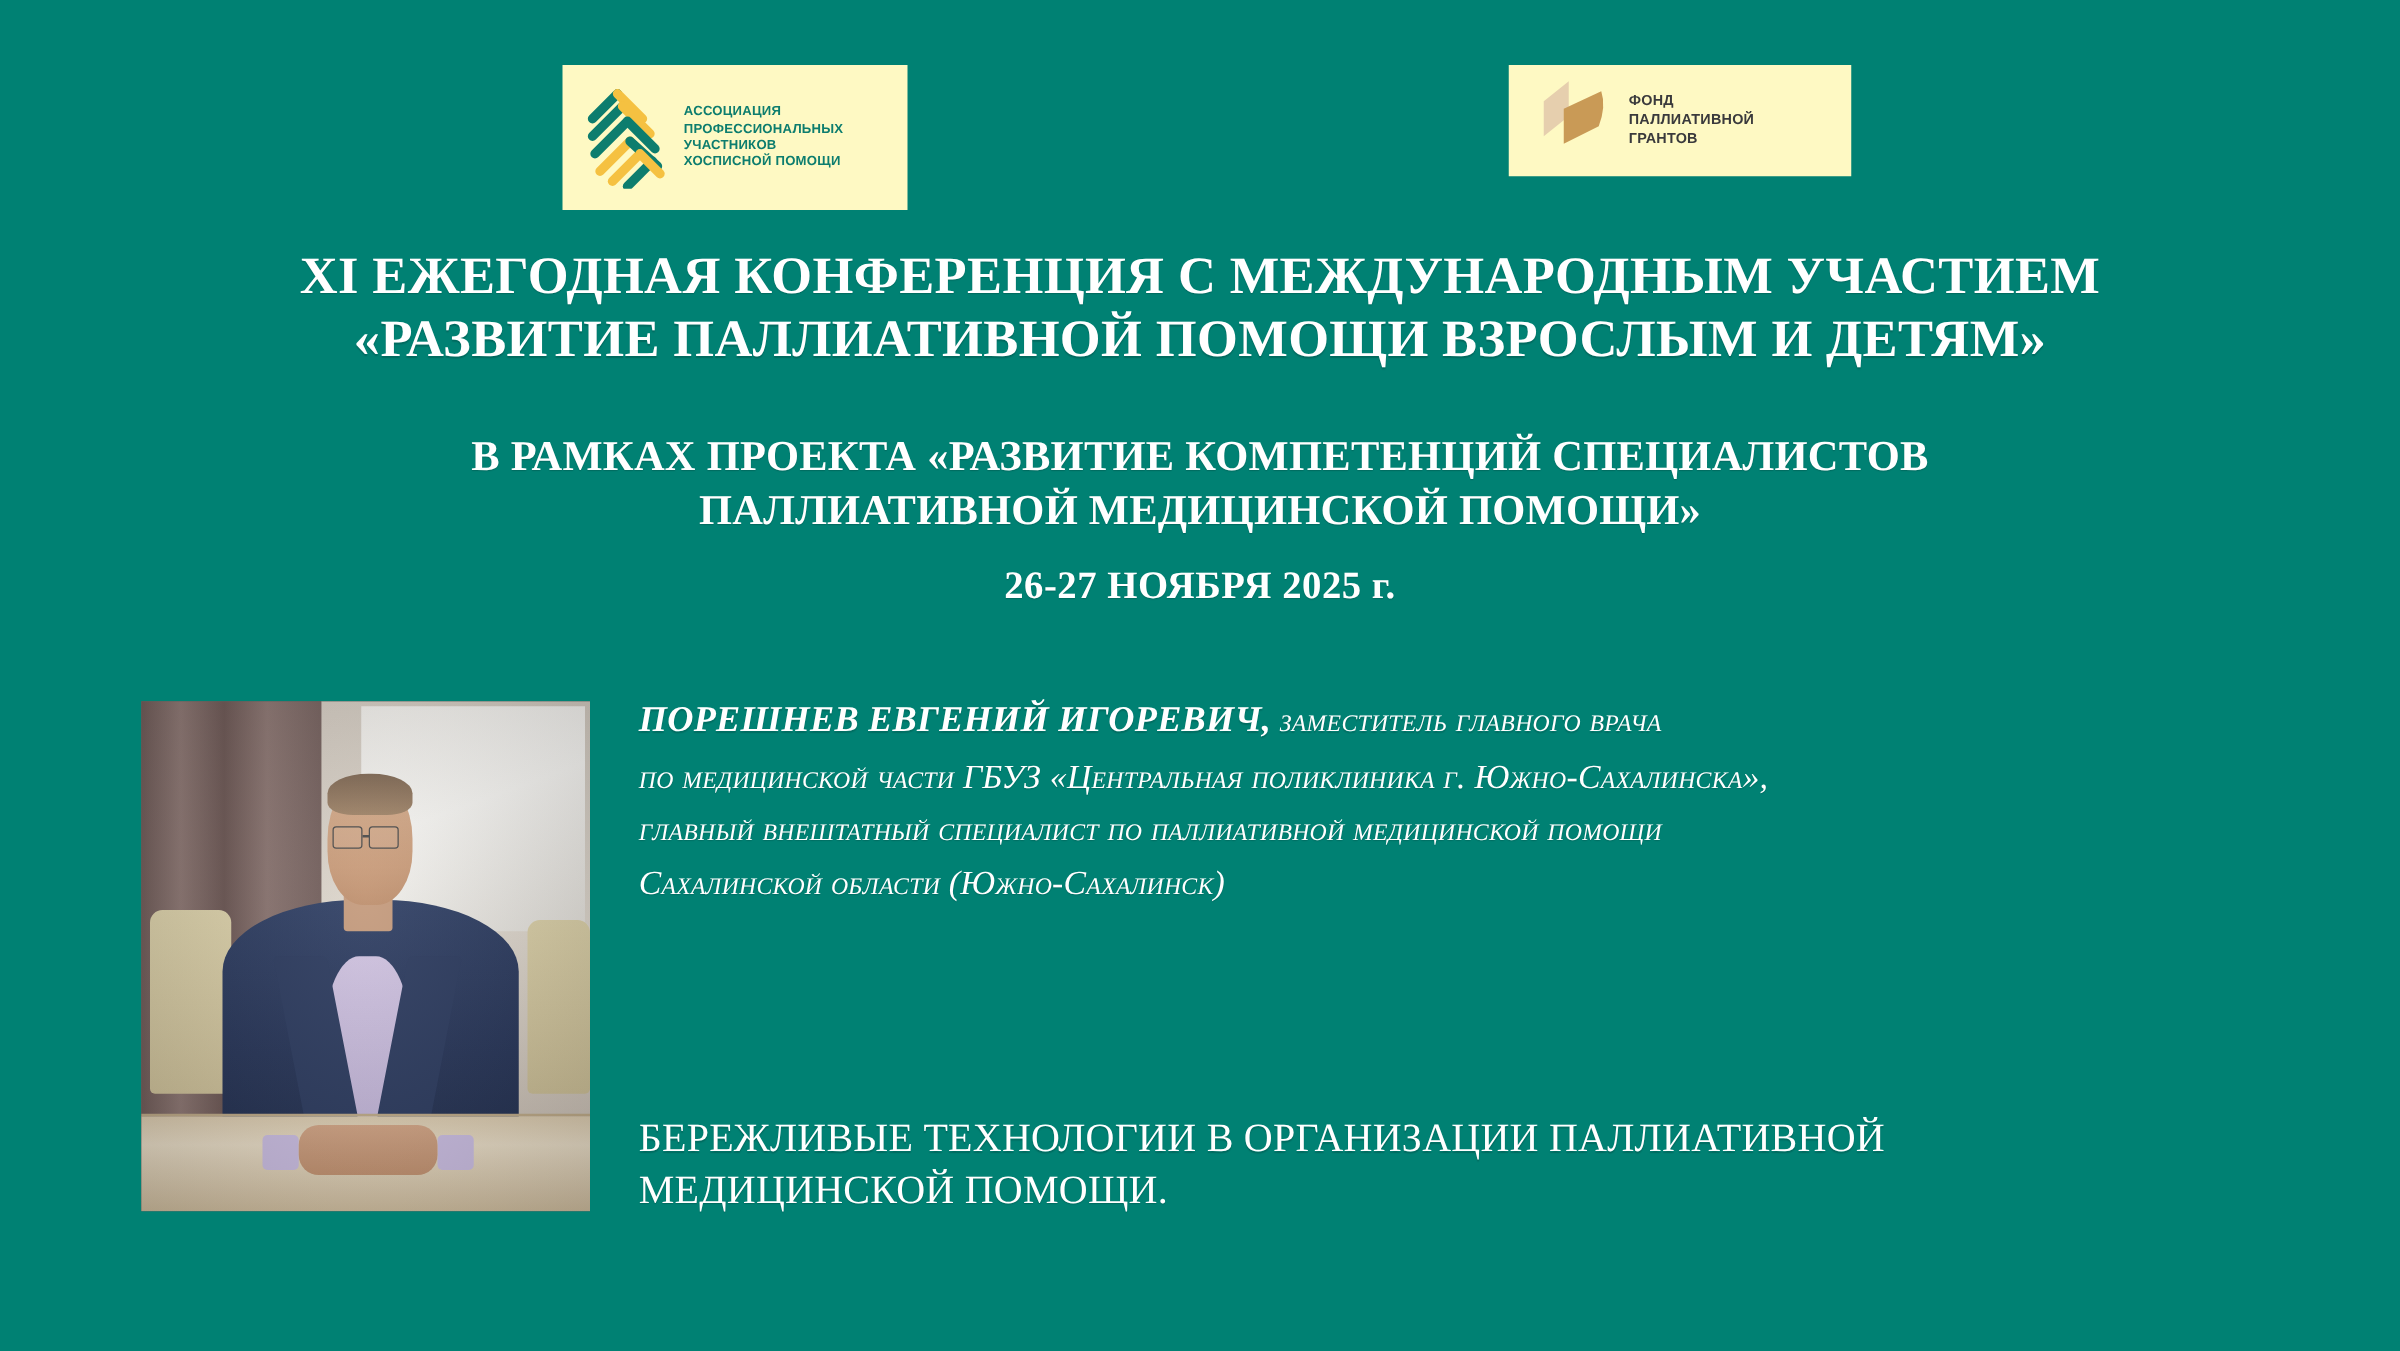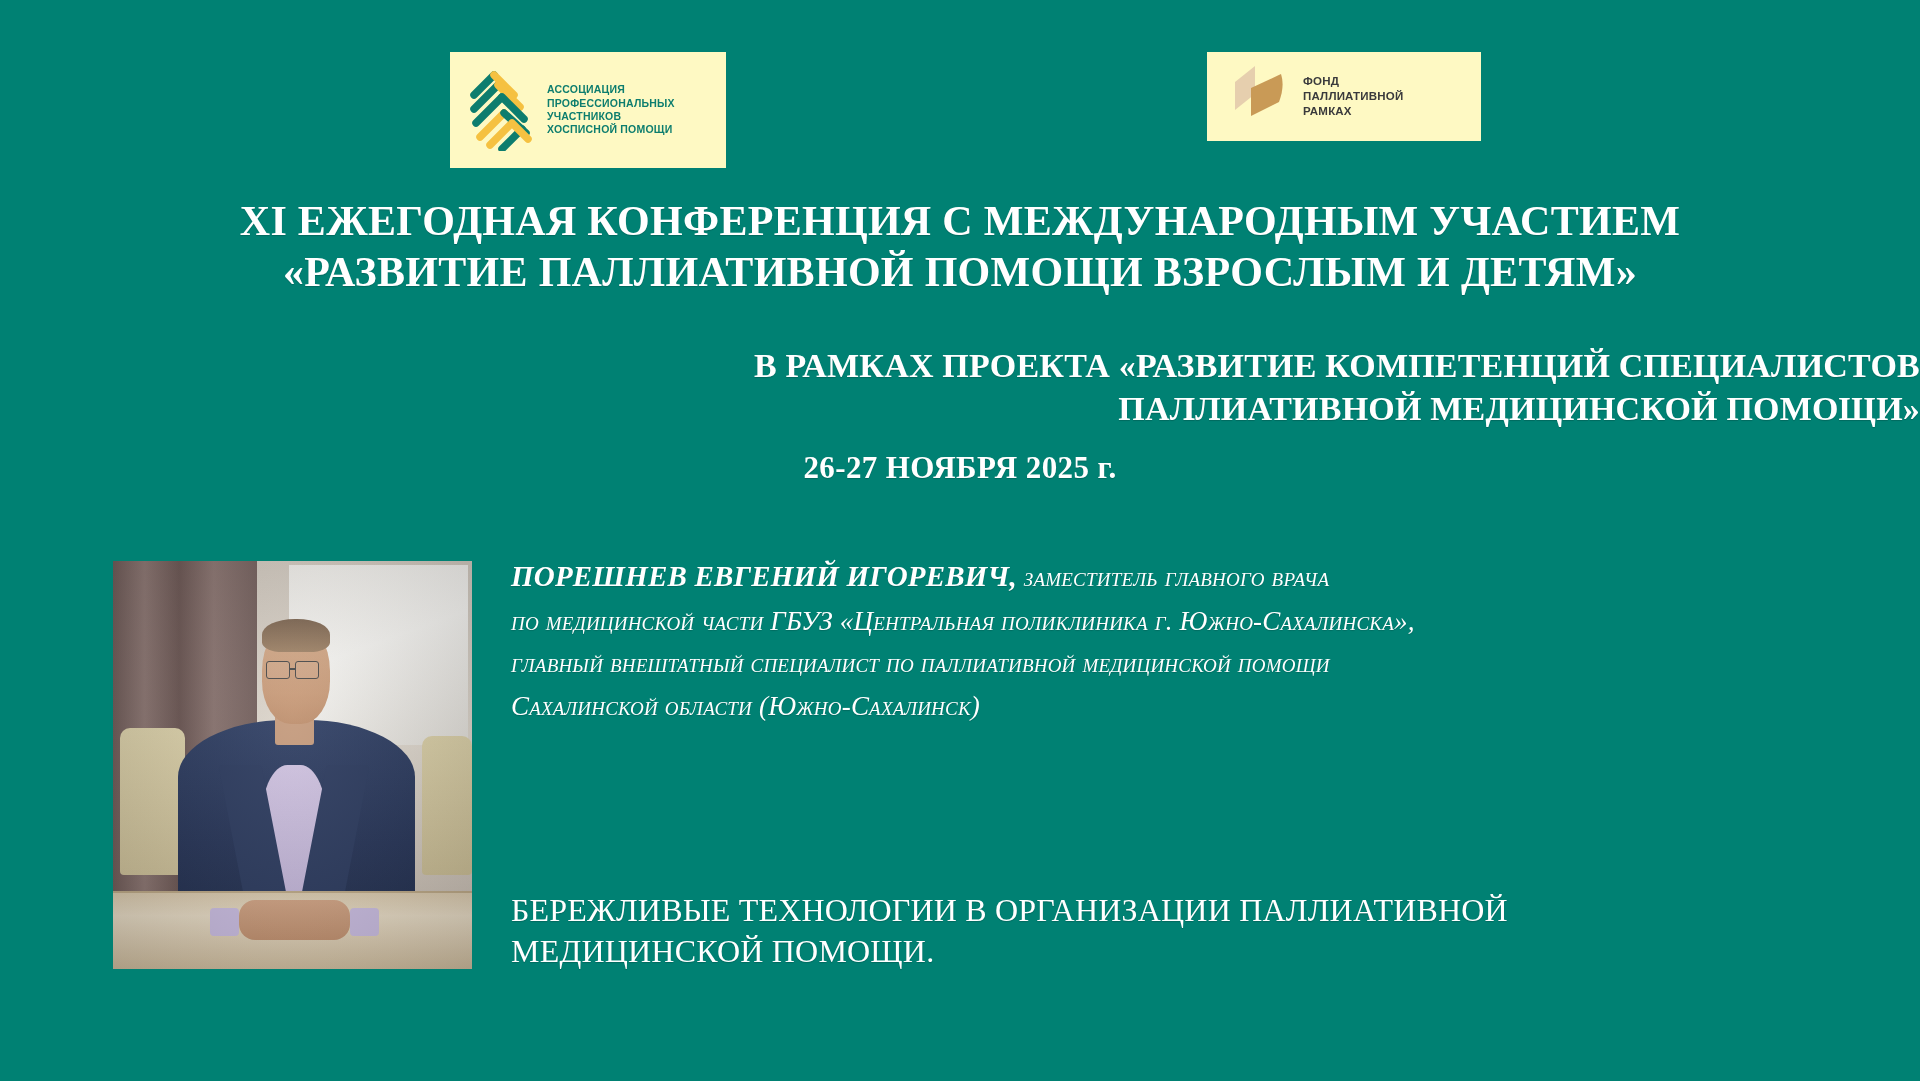--- a/index.html
+++ b/index.html
@@ -80,21 +80,21 @@
     line-height: 1.22;
     letter-spacing: 0.3px;
     text-shadow: 0 1px 1px rgba(0,0,0,0.18);
   }
 
   .subhead-block {
     position: absolute;
     top: 345px;
     left: 0;
     width: 1920px;
-    text-align: right;
+    text-align: center;
   }
 
   .subhead {
     font-size: 34px;
     font-weight: bold;
     line-height: 1.25;
     letter-spacing: 0.2px;
     text-shadow: 0 1px 1px rgba(0,0,0,0.18);
   }
 
@@ -286,21 +286,21 @@
   <div class="logo-card fpg">
     <div class="logo-mark">
       <svg width="62" height="70" viewBox="0 0 62 70" aria-hidden="true">
         <path d="M6 22 L26 6 L26 34 L6 50 Z" fill="#e6cfae"></path>
         <path d="M22 28 L52 14 Q56 26 50 42 L22 56 Z" fill="#c99a56"></path>
       </svg>
     </div>
     <div class="logo-words dark">
       <div>ФОНД</div>
       <div>ПАЛЛИАТИВНОЙ</div>
-      <div>РАМКАХ</div>
+      <div>ГРАНТОВ</div>
     </div>
   </div>
 
 </div>
 
 <div class="headline-block">
   <div class="headline">XI ЕЖЕГОДНАЯ КОНФЕРЕНЦИЯ С МЕЖДУНАРОДНЫМ УЧАСТИЕМ</div>
   <div class="headline">«РАЗВИТИЕ ПАЛЛИАТИВНОЙ ПОМОЩИ ВЗРОСЛЫМ И ДЕТЯМ»</div>
 </div>
 

